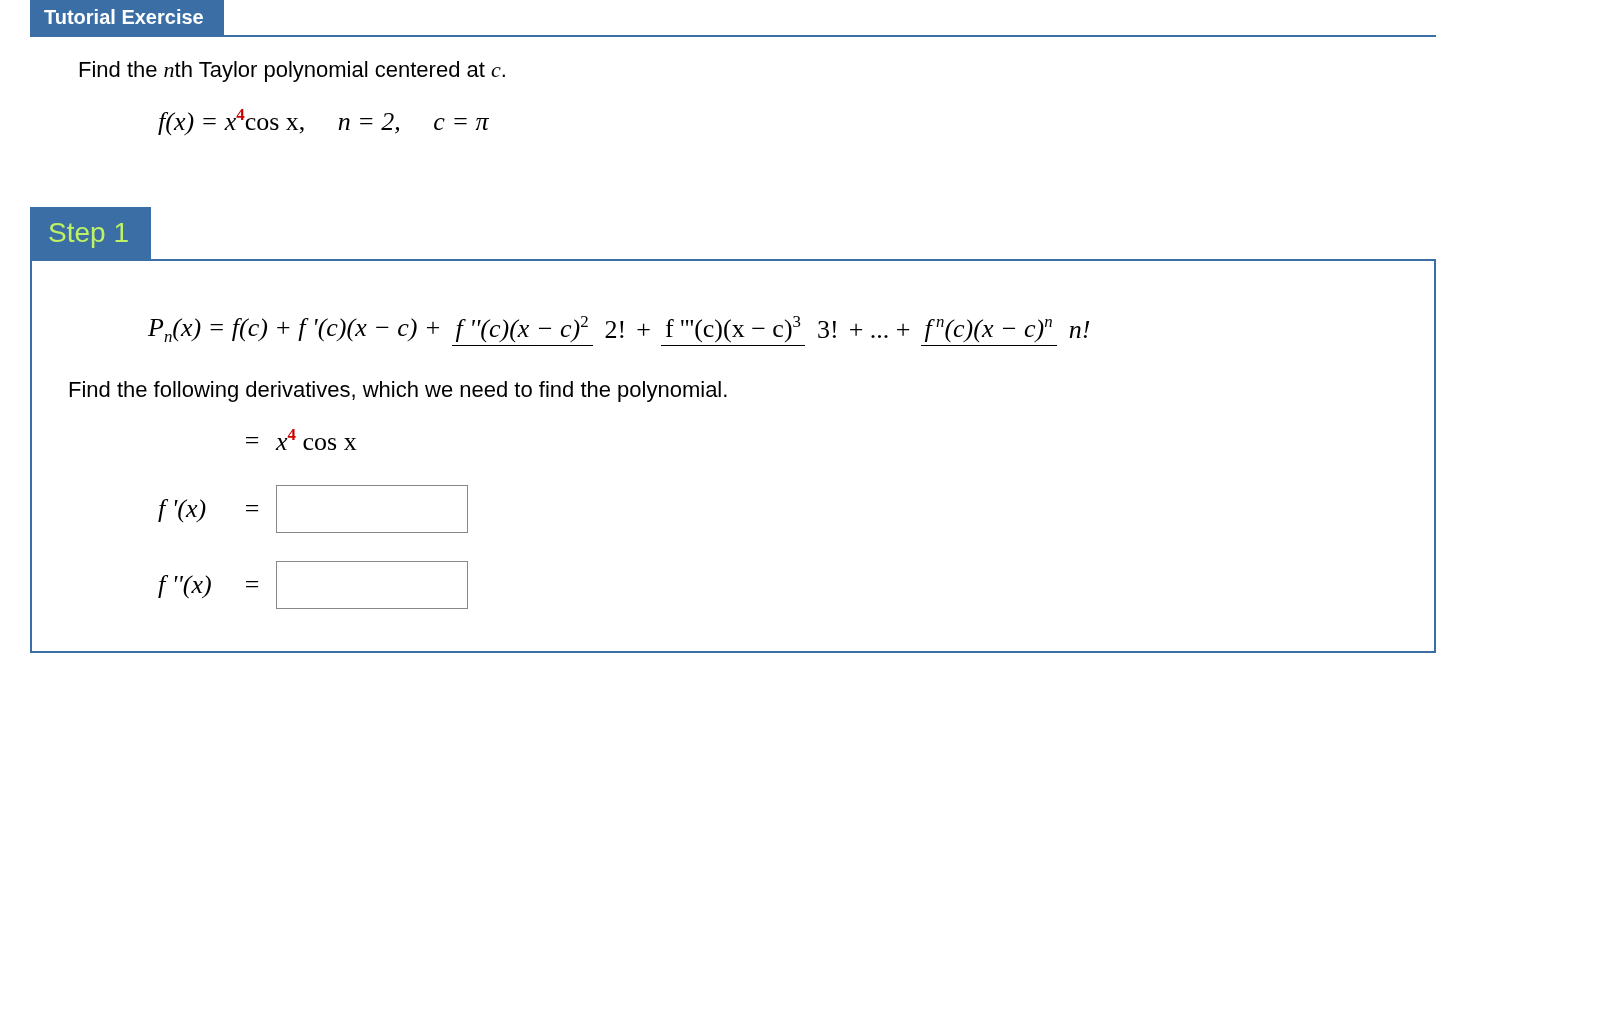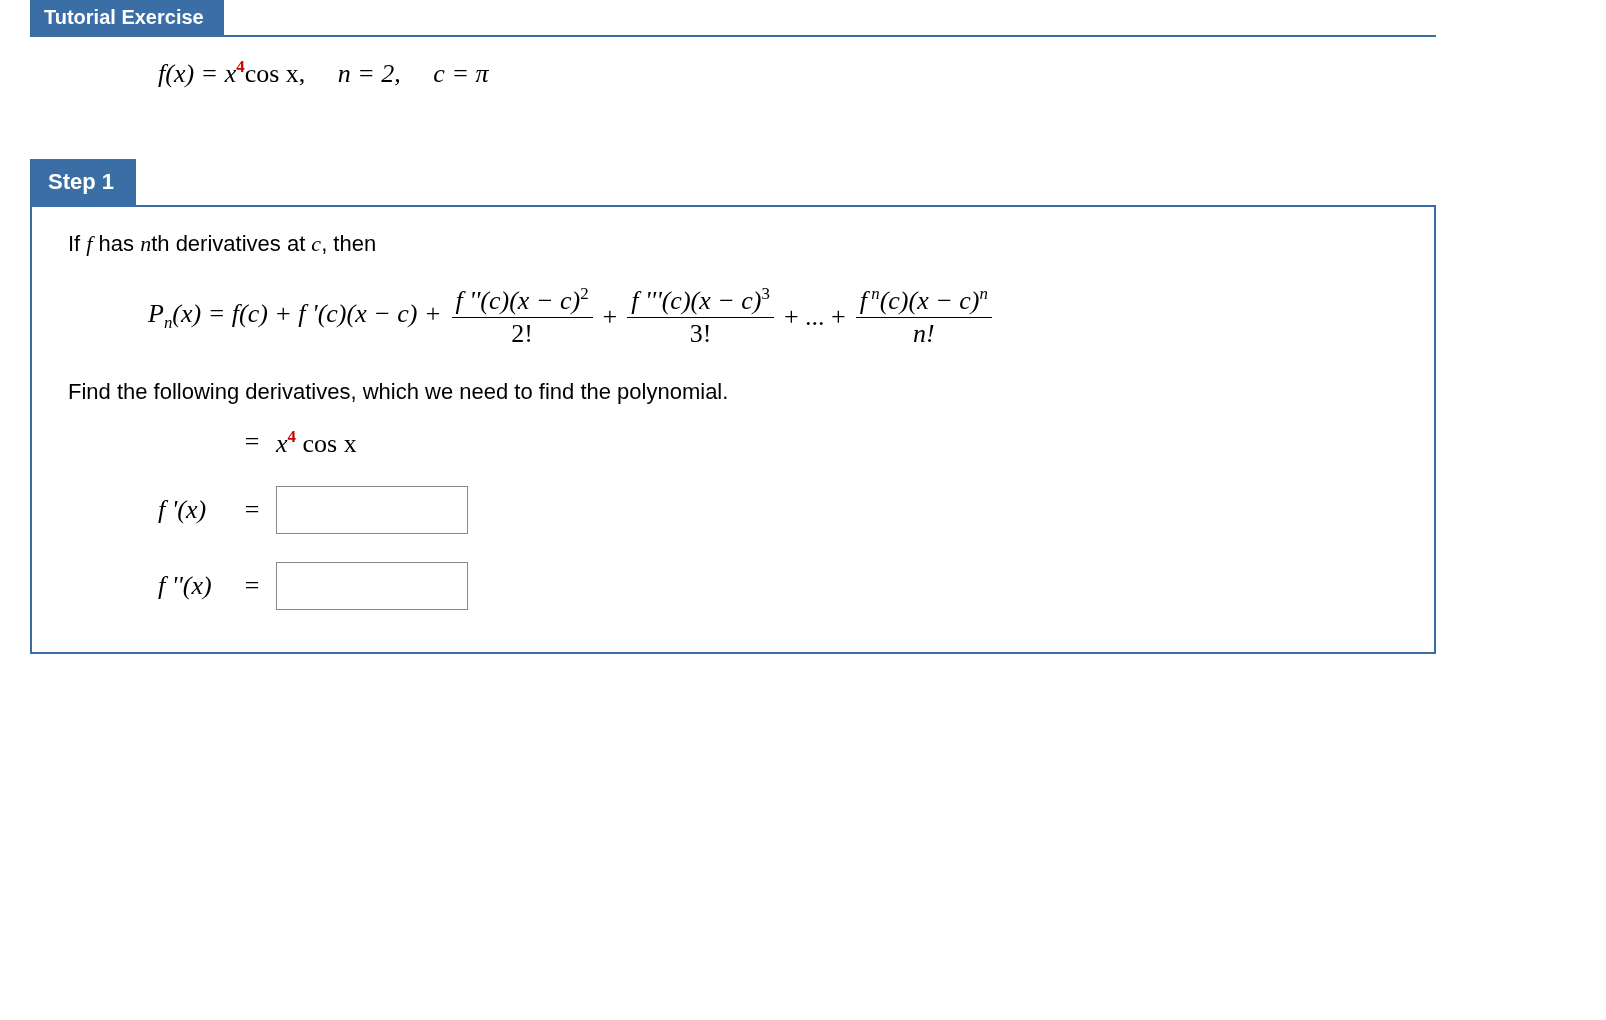--- a/index.html
+++ b/index.html
@@ -42,48 +42,49 @@
   .sup { font-size: 0.65em; vertical-align: super; color: #c00; font-weight: bold;}
   .sup-black { font-size: 0.65em; vertical-align: super; }
   .sub { font-size: 0.65em; vertical-align: sub; }
   .step-rule {
     border-bottom: 2px solid #3a6ea5;
     margin-top: 10px;
   }
   .step-tab {
     display: inline-block;
     background: #3a6ea5;
-    color: #ffffff;
-    font-weight: bold;
+    color: #bef264;
+    font-weight: normal;
     padding: 10px 22px 10px 18px;
-    font-size: 22px;
+    font-size: 28px;
   }
   .step-body {
     border: 2px solid #3a6ea5;
     border-top: none;
     padding: 24px 36px 14px 36px;
   }
   .para { margin-bottom: 22px; }
   .formula-row {
     font-family: 'Times New Roman', serif;
     font-size: 26px;
     margin-left: 80px;
     display: flex;
     align-items: center;
     flex-wrap: nowrap;
     gap: 10px;
     margin-bottom: 30px;
     margin-top: 28px;
   }
   .frac {
     display: inline-flex;
-    flex-direction: column;
+    flex-direction: row;
     align-items: center;
     vertical-align: middle;
     line-height: 1.1;
+    gap: 12px;
   }
   .frac .num { border-bottom: 1.5px solid #000; padding: 0 4px 2px 4px; }
   .frac .den { padding-top: 2px; }
   .deriv-table {
     margin-left: 90px;
     font-family: 'Times New Roman', serif;
     font-size: 26px;
   }
   .deriv-row {
     display: flex;
@@ -123,49 +124,49 @@
 </head>
 <body>
 
 <div class="container">
 
   <div class="top-rule">
     <div class="header-tab">Tutorial Exercise</div>
   </div>
 
   <div class="problem-area">
+    <div class="prompt-line">
+      <span>Find the </span><span class="math-italic">n</span><span>th Taylor polynomial centered at </span><span class="math-italic">c</span><span>.</span>
+    </div>
     <div class="math-line">
       <span style="font-style:italic">f(x) = x</span><span class="sup">4</span><span>cos x,</span>
       &nbsp;&nbsp;&nbsp;
       <span style="font-style:italic">n = 2,</span>
       &nbsp;&nbsp;&nbsp;
       <span style="font-style:italic">c = π</span>
     </div>
   </div>
 
   <div class="step-rule">
     <div class="step-tab">Step 1</div>
   </div>
   <div class="step-body">
 
-    <div class="para">
-      <span>If </span><span class="math-italic">f</span><span> has </span><span class="math-italic">n</span><span>th derivatives at </span><span class="math-italic">c</span><span>, then</span>
-    </div>
 
     <div class="formula-row">
       <span style="font-style:italic">
         <span>P</span><span class="sub">n</span><span>(x) = f(c) + f '(c)(x − c) +</span>
       </span>
       <span class="frac">
         <span class="num"><span style="font-style:italic">f ''(c)(x − c)</span><span class="sup-black">2</span></span>
         <span class="den">2!</span>
       </span>
       <span>+</span>
       <span class="frac">
-        <span class="num"><span style="font-style:italic">f '''(c)(x − c)</span><span class="sup-black">3</span></span>
+        <span class="num"><span style="">f '''(c)(x − c)</span><span class="sup-black">3</span></span>
         <span class="den">3!</span>
       </span>
       <span>+ ... +</span>
       <span class="frac">
         <span class="num">
           <span style="font-style:italic">f</span><span class="fn-sup"> n</span><span style="font-style:italic">(c)(x − c)</span><span class="fn-sup">n</span>
         </span>
         <span class="den" style="font-style:italic">n!</span>
       </span>
     </div>

